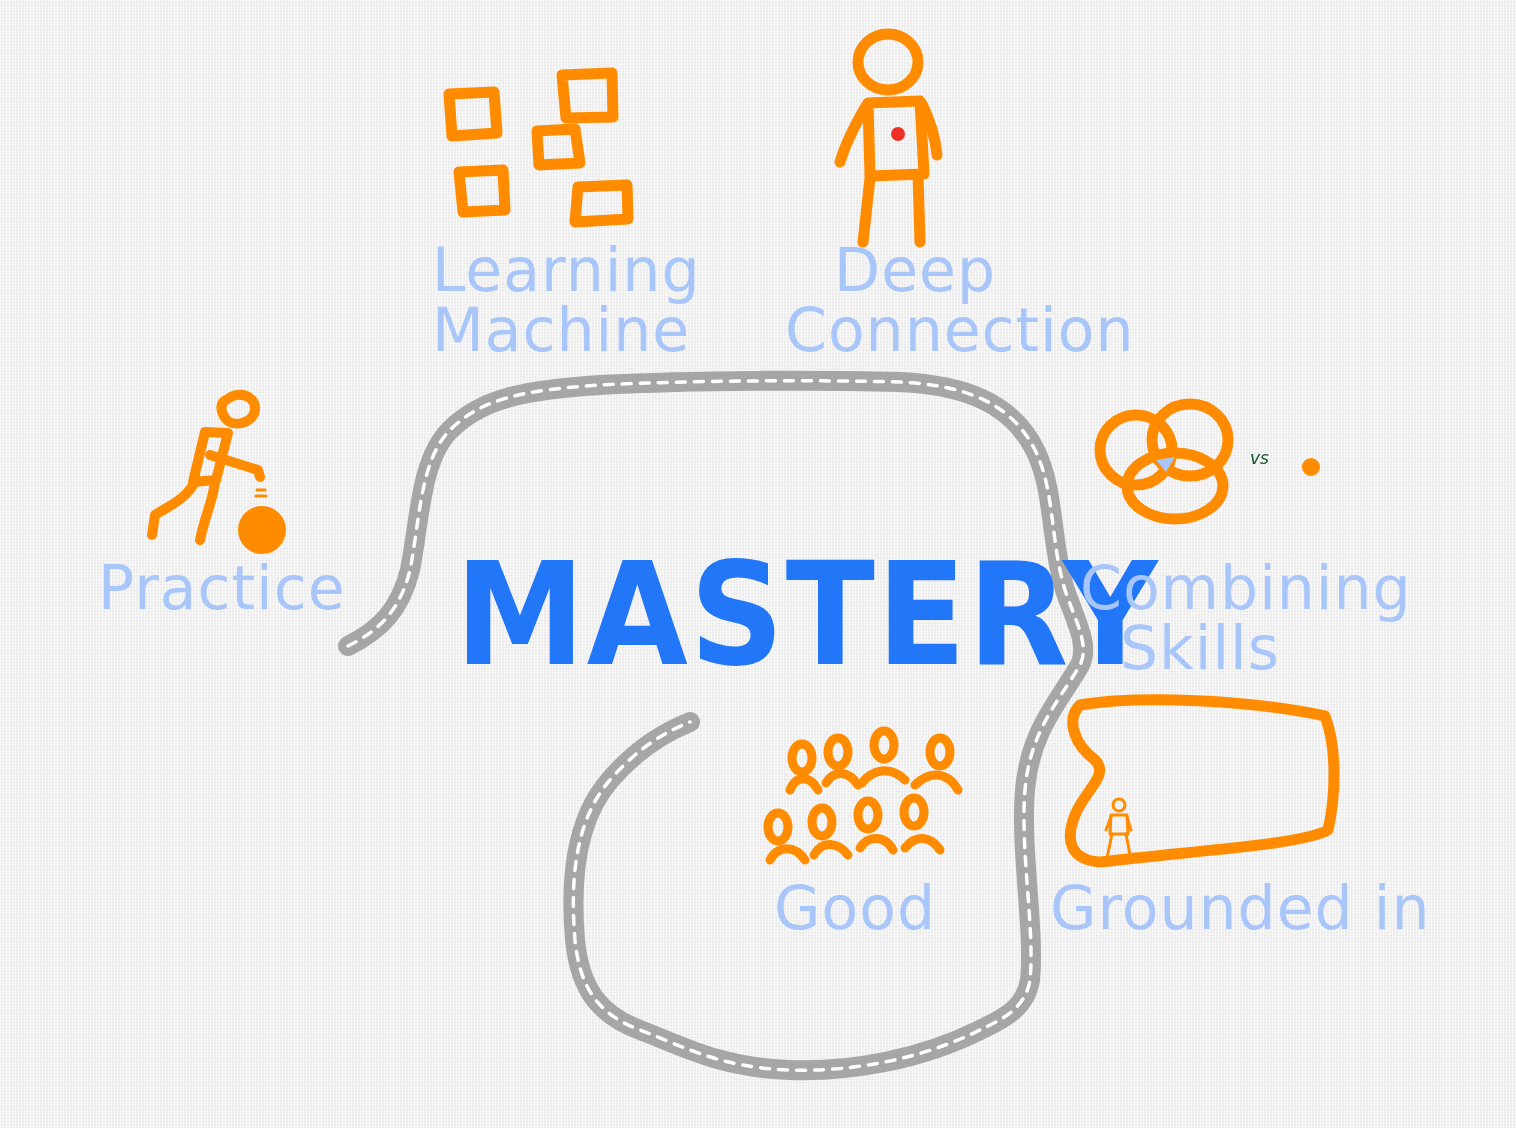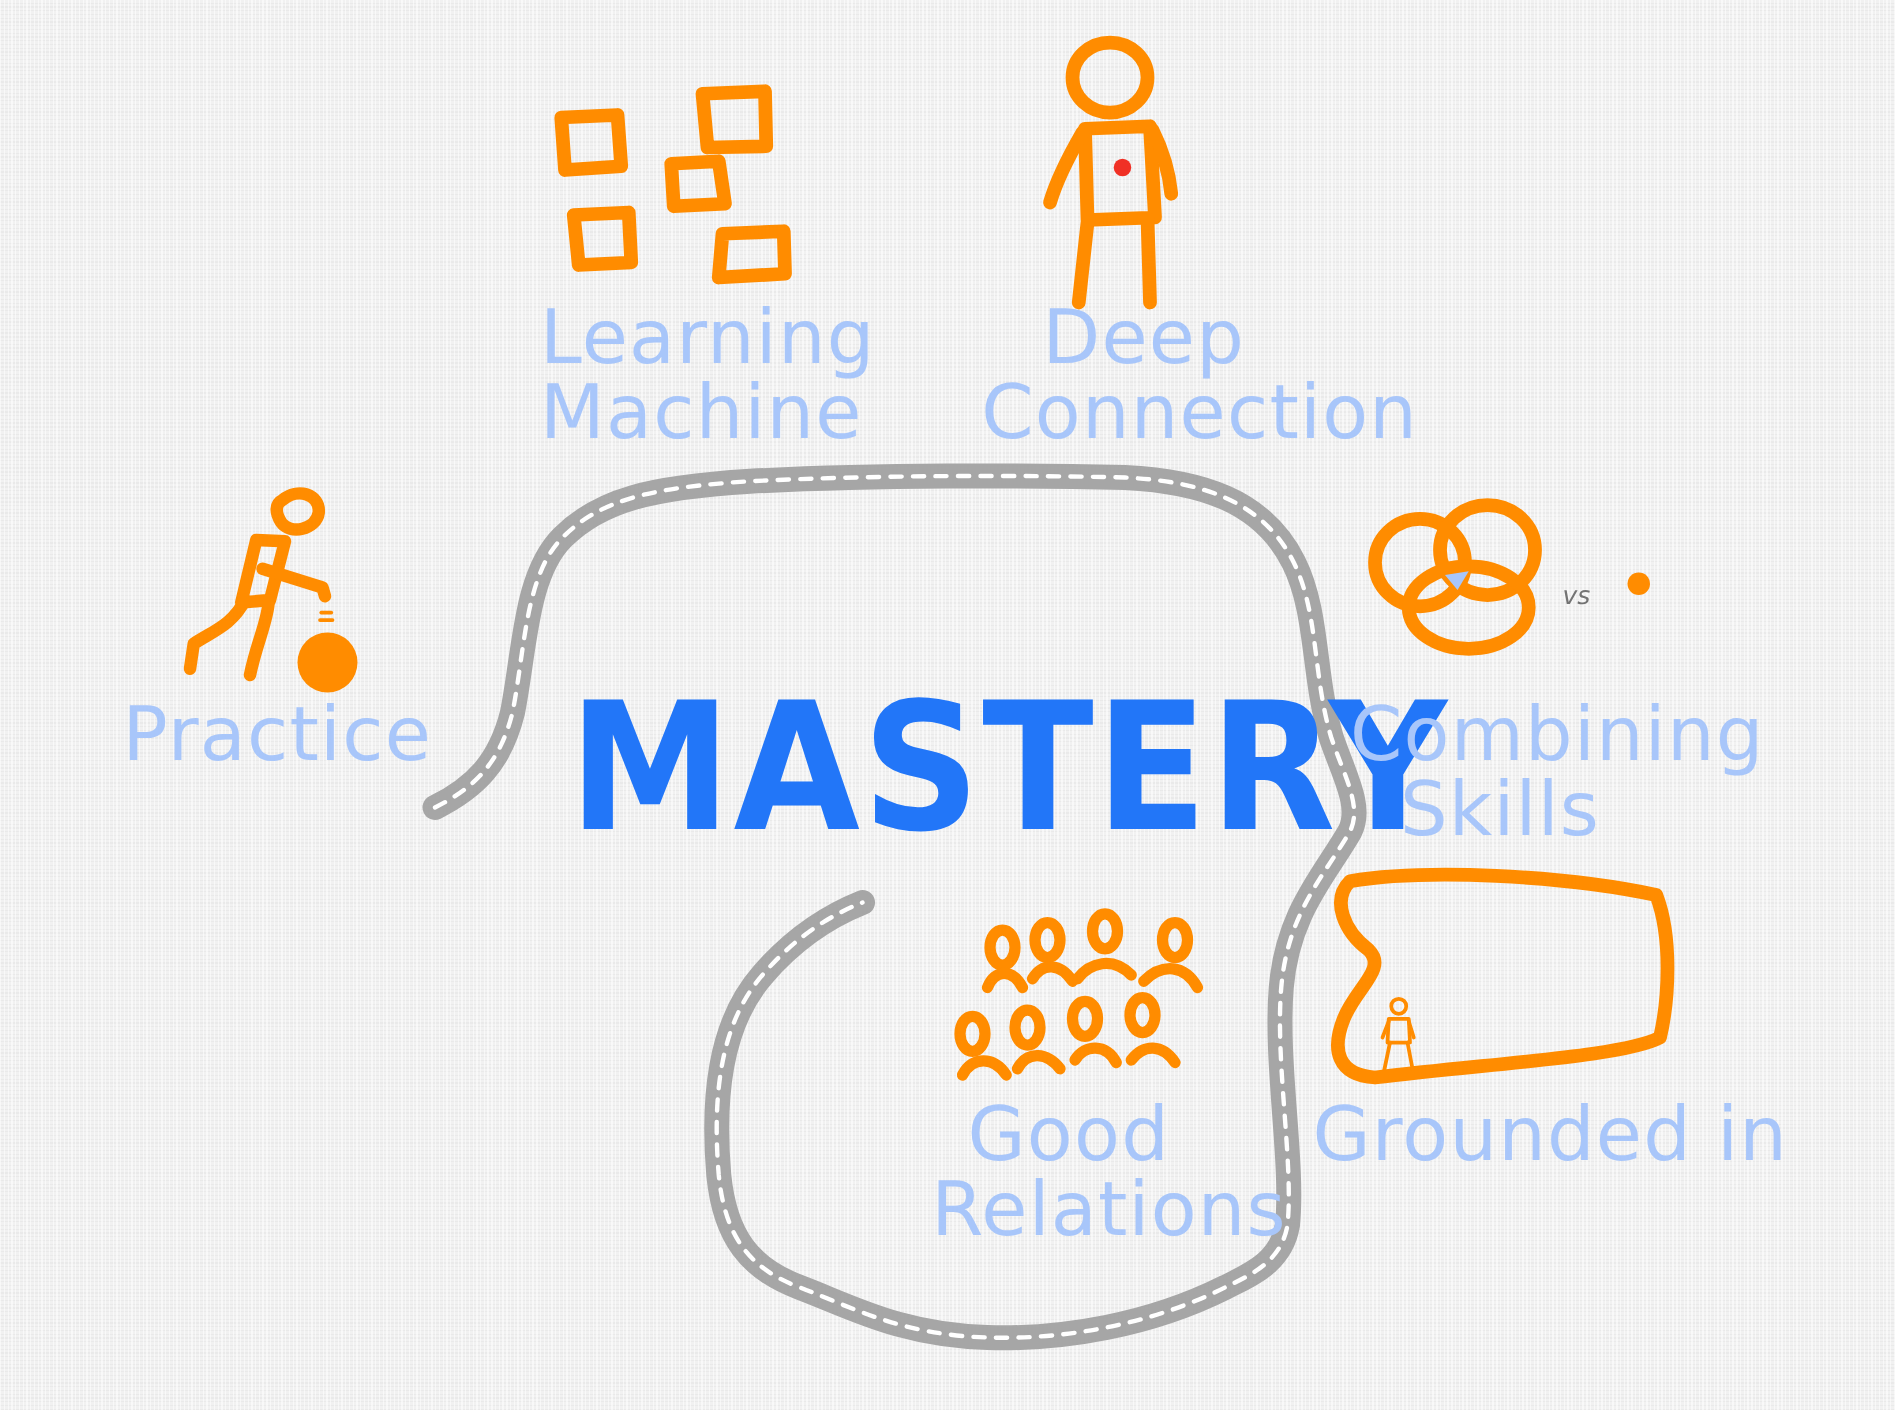--- a/index.html
+++ b/index.html
@@ -31,22 +31,22 @@
     font-family: "DejaVu Sans", sans-serif;
     font-weight: bold;
     font-size: 142px;
     line-height: 140px;
     text-align: center;
     letter-spacing: 2px;
     transform: scaleX(0.92);
     transform-origin: left center;
   }
   .vs {
-    position: absolute; left: 1250px; top: 464px;
-    color: #737373; font-size: 20px; font-style: italic;
+    position: absolute; left: 1250px; top: 448px;
+    color: #14532d; font-size: 17px; font-style: italic;
     font-family: "DejaVu Sans", sans-serif;
   }
 </style>
 </head>
 <body>
 
 <svg id="canvas" viewBox="0 0 1516 1128" xmlns="http://www.w3.org/2000/svg">
 
   <g fill="none" stroke-linecap="round" stroke-linejoin="round">
     <path id="roadPath" d="M348,646 C380,630 400,610 410,570 C420,520 420,460 450,430 C480,400 520,390 600,385 C700,380 820,380 900,382 C960,385 1010,400 1035,450 C1055,490 1050,540 1065,590 C1075,620 1090,645 1080,665 C1060,700 1030,730 1025,790 C1020,850 1035,930 1030,980 C1025,1010 1000,1020 980,1030 C920,1060 850,1072 790,1070 C720,1068 680,1045 640,1030 C600,1015 580,990 575,940 C570,880 575,820 610,780 C640,745 670,730 690,722" stroke="#a6a6a6" stroke-width="20"></path>
@@ -132,17 +132,16 @@
 <div class="label" style="left:98px; top:558px; width:260px;">
   <span style="margin-right:50px;">Practice</span>
 </div>
 <div class="label" style="left:1080px; top:558px; width:240px;">
   <span>Combining</span>
   <span>Skills</span>
 </div>
 <div class="vs">vs</div>
 <div class="label" style="left:745px; top:878px; width:220px;">
   <span>Good</span>
-  <span>Relations</span>
 </div>
 <div class="label" style="left:1050px; top:878px; width:280px;text-align:right;">
   <span>Grounded in</span>
 </div>
 
 </body></html>

